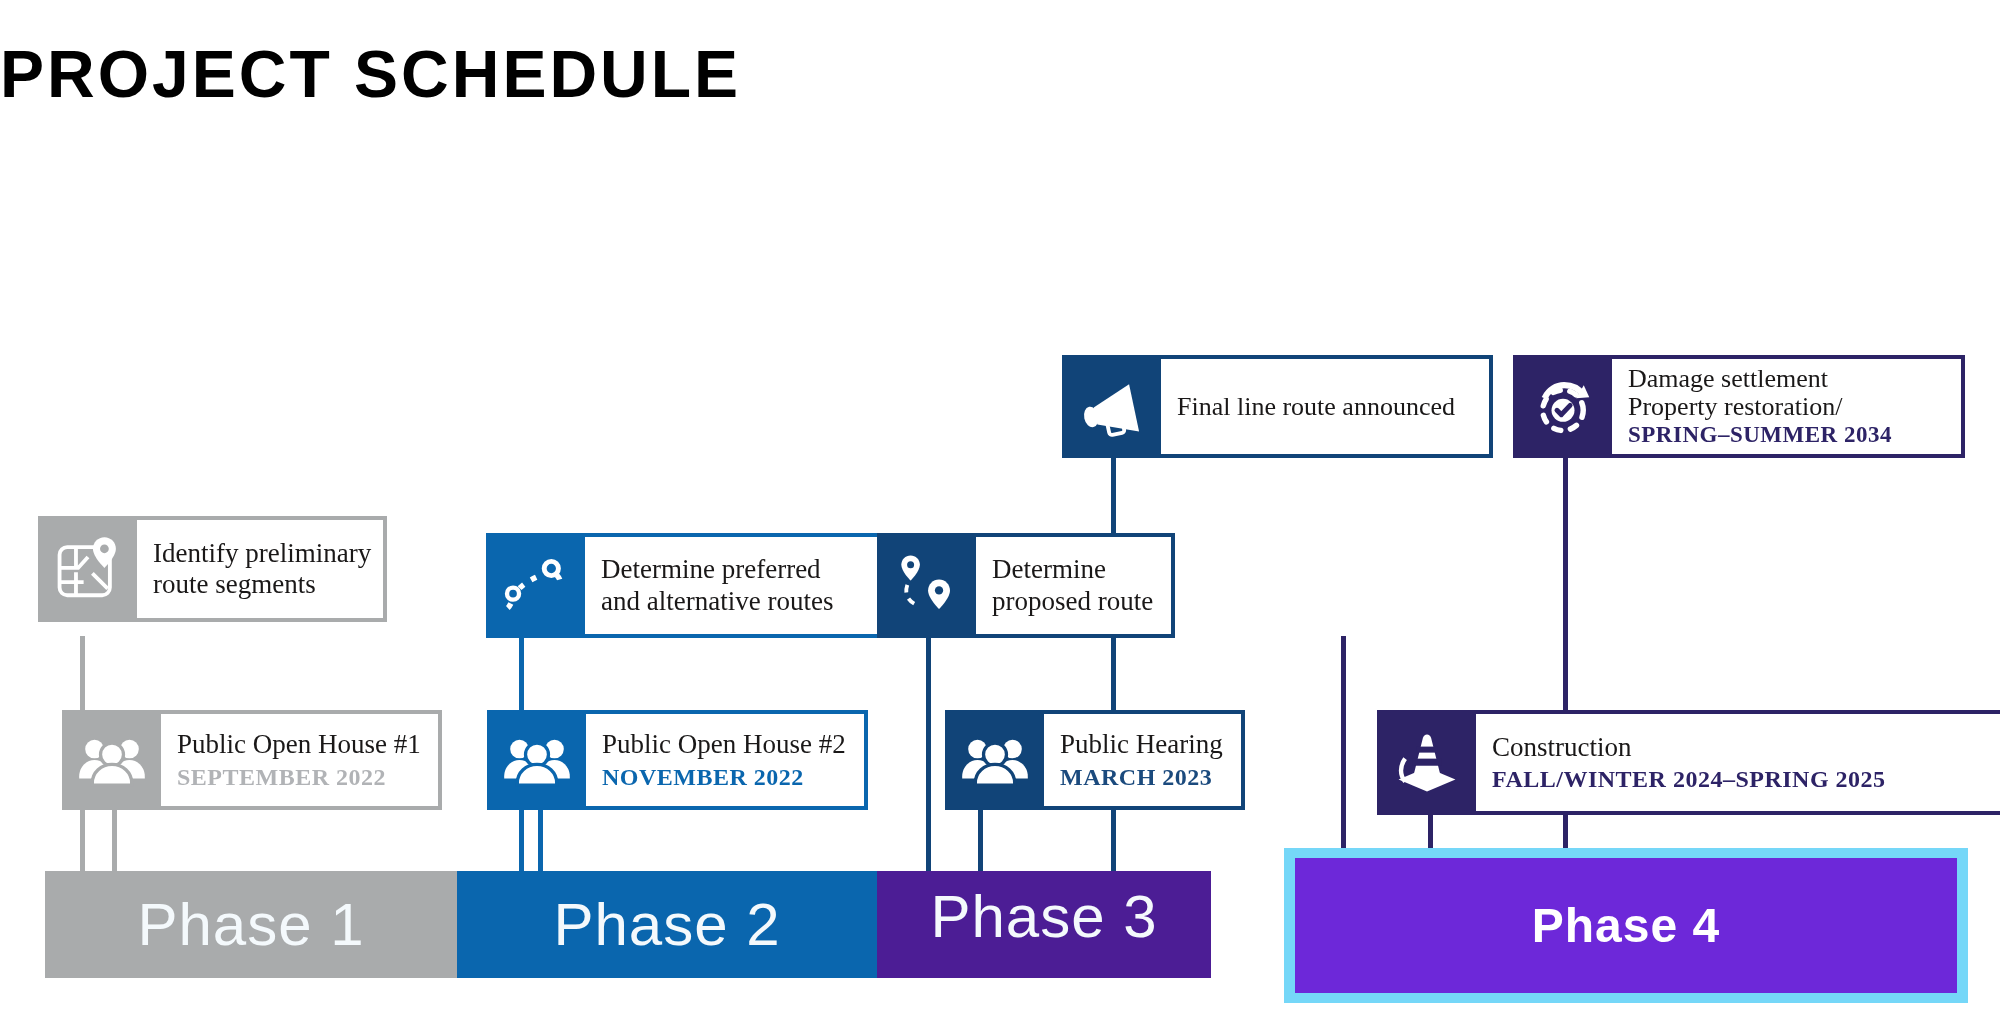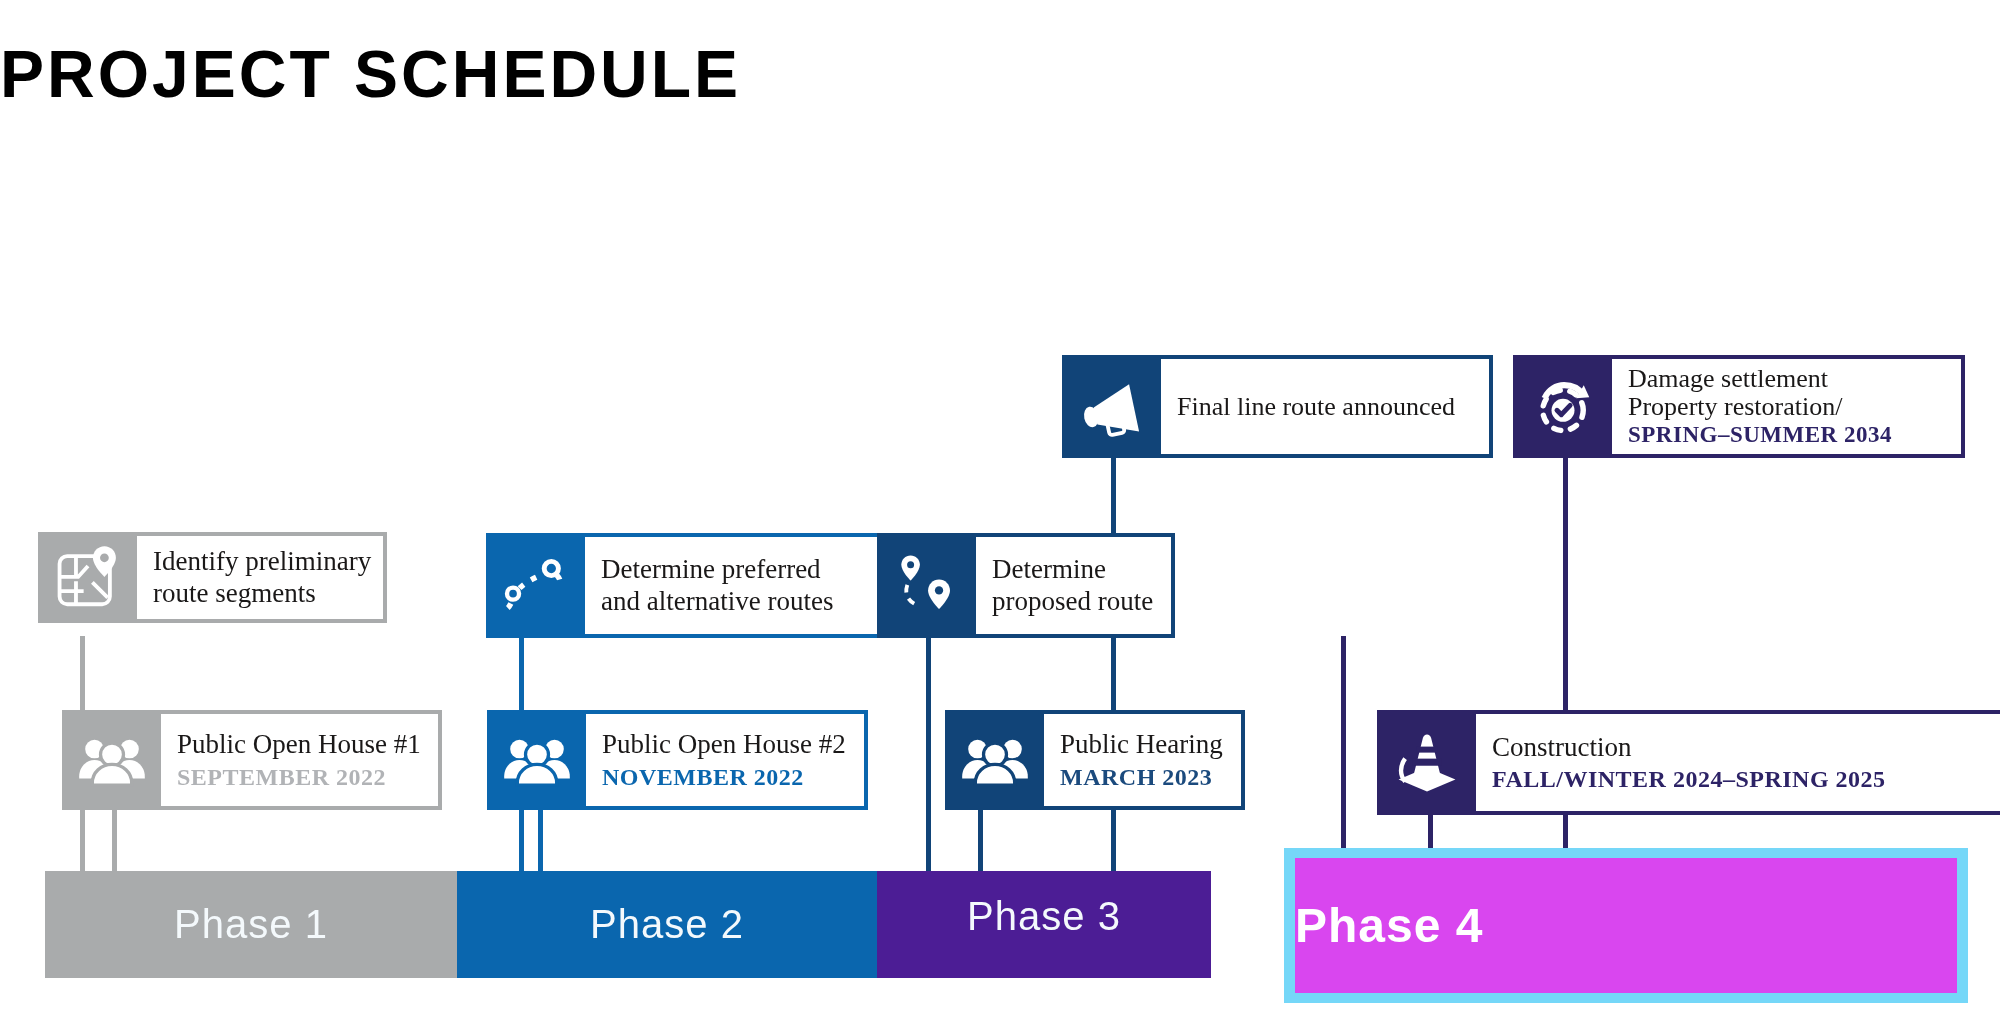--- a/index.html
+++ b/index.html
@@ -28,48 +28,48 @@
   .tight .date{margin-top:1px;}
 
   .c-gray  {--c:#a9abac; --d:#b1b3b6;}
   .c-blue  {--c:#0a66ae; --d:#0a66ae;}
   .c-navy  {--c:#114478; --d:#1b4a7d;}
   .c-purple{--c:#2d2366; --d:#2d2366;}
 
   
   .seg{position:absolute;top:871px;height:107px;z-index:2;
        display:flex;align-items:center;justify-content:center;}
-  .plabel{color:#f4f9fc;font-size:40px;font-weight:300;letter-spacing:1px;}
+  .plabel{color:#f4f9fc;font-size:60px;font-weight:300;letter-spacing:1px;}
 
   
   .p4o{position:absolute;left:1284px;top:848px;width:684px;height:155px;
        background:#75d7f8;z-index:2;}
-  .p4i{position:absolute;left:11px;top:10px;right:11px;bottom:10px;background:#d946ef;
-       display:flex;align-items:center;}
+  .p4i{position:absolute;left:11px;top:10px;right:11px;bottom:10px;background:#6d28d9;
+       display:flex;align-items:center;justify-content:center;}
   .p4i .plabel{font-weight:800;font-size:48px;letter-spacing:1px;color:#fff;}
 </style>
 </head>
 <body>
 
 <div id="stage">
 
   <div class="title">PROJECT SCHEDULE</div>
 
   <div class="vl" style="left:80px;top:636px;height:244px;background:#a9abac"></div>
   <div class="vl" style="left:112px;top:806px;height:74px;background:#a9abac"></div>
   <div class="vl" style="left:519px;top:636px;height:244px;background:#0a66ae"></div>
   <div class="vl" style="left:538px;top:806px;height:74px;background:#0a66ae"></div>
   <div class="vl" style="left:926px;top:636px;height:244px;background:#114478"></div>
   <div class="vl" style="left:978px;top:806px;height:74px;background:#114478"></div>
   <div class="vl" style="left:1111px;top:456px;height:424px;background:#114478"></div>
   <div class="vl" style="left:1341px;top:636px;height:226px;background:#2d2366"></div>
   <div class="vl" style="left:1428px;top:813px;height:49px;background:#2d2366"></div>
   <div class="vl" style="left:1563px;top:456px;height:406px;background:#2d2366"></div>
 
-  <div class="ms c-gray" style="left:38px;top:532px;width:349px;height:91px">
+  <div class="ms c-gray" style="left:38px;top:516px;width:349px;height:106px">
     <div class="ico">
       <svg viewBox="0 0 64 64">
         <rect x="6" y="12" width="46" height="44" rx="7" fill="none" stroke="#fff" stroke-width="3.5"></rect>
         <path d="M6 31h17l9-10M21 12v19M21 35v21M6 44h22M36 36l14 14" fill="none" stroke="#fff" stroke-width="3.5"></path>
         <path d="M47 3c5.8 0 10.5 4.7 10.5 10.5C57.5 21 47 31 47 31S36.5 21 36.5 13.5C36.5 7.7 41.2 3 47 3z" fill="#fff"></path>
         <circle cx="47" cy="13.5" r="4" style="fill:var(--c)"></circle>
       </svg>
     </div>
     <div class="txt">
       <div class="lab">Identify preliminary</div>

